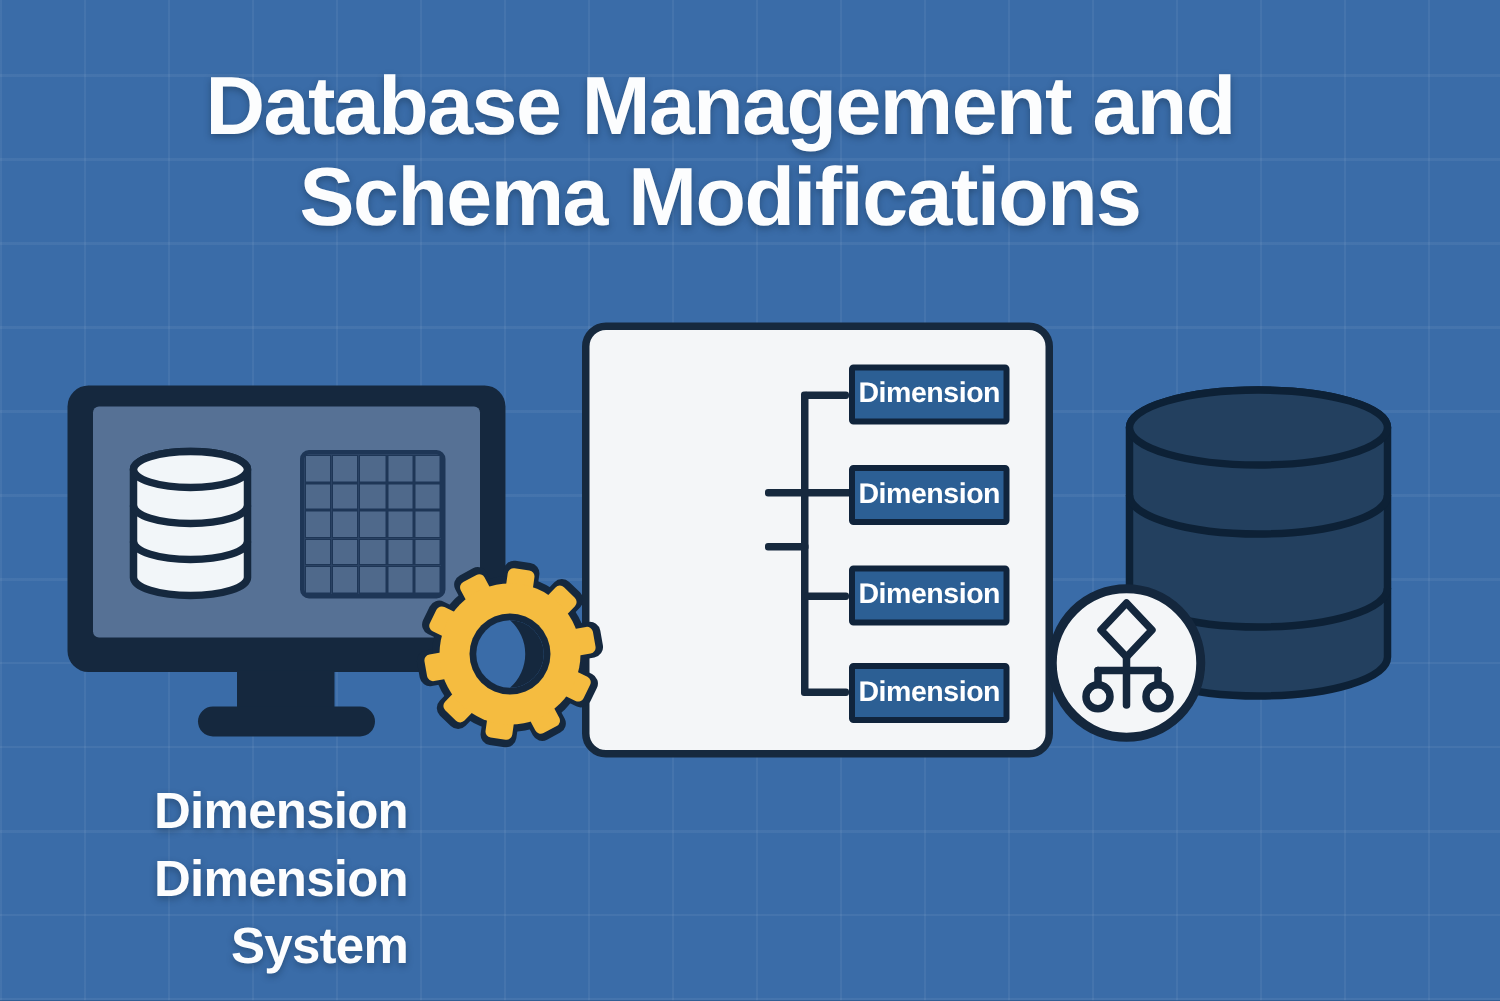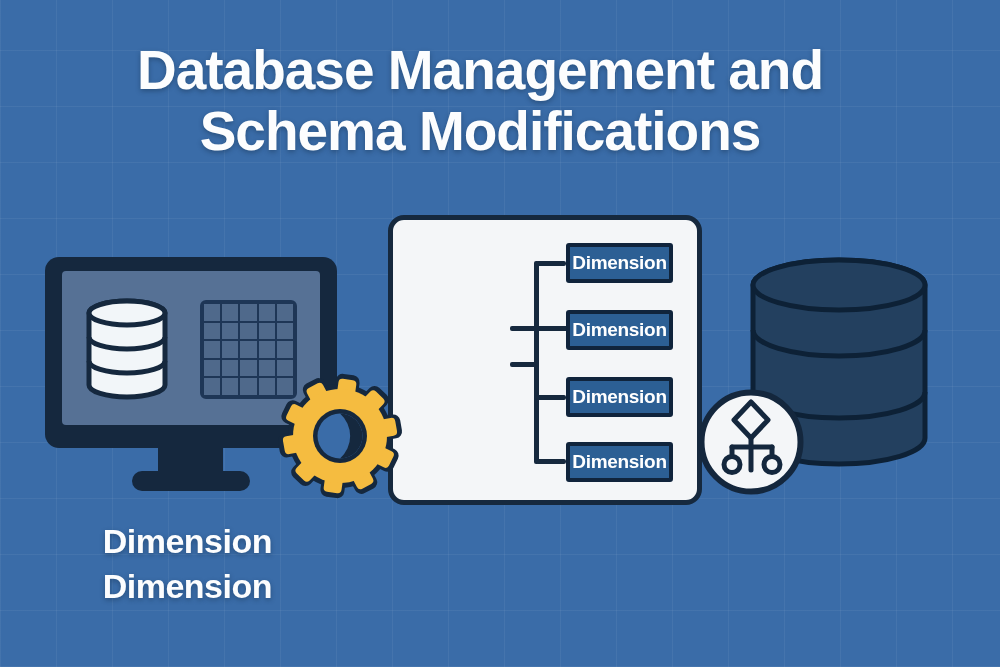--- a/index.html
+++ b/index.html
@@ -108,20 +108,21 @@
           <div></div>
       </div>
     </div>
   </div>
   <div class="abs neck"></div>
   <div class="abs base"></div>
 
   <div class="abs caption">
     <div>Dimension</div>
     <div>Dimension</div>
+    <div>System</div>
   </div>
 
   <div class="abs card">
     <div class="card-bg"></div>
 
     <div class="conn" style="left:122px;top:111px;width:58px;height:5px;"></div>
     <div class="conn" style="left:122px;top:147px;width:29px;height:5px;"></div>
     <div class="conn" style="left:146px;top:46px;width:5px;height:203px;"></div>
     <div class="conn" style="left:148px;top:46px;width:30px;height:5px;"></div>
     <div class="conn" style="left:148px;top:180px;width:30px;height:5px;"></div>

